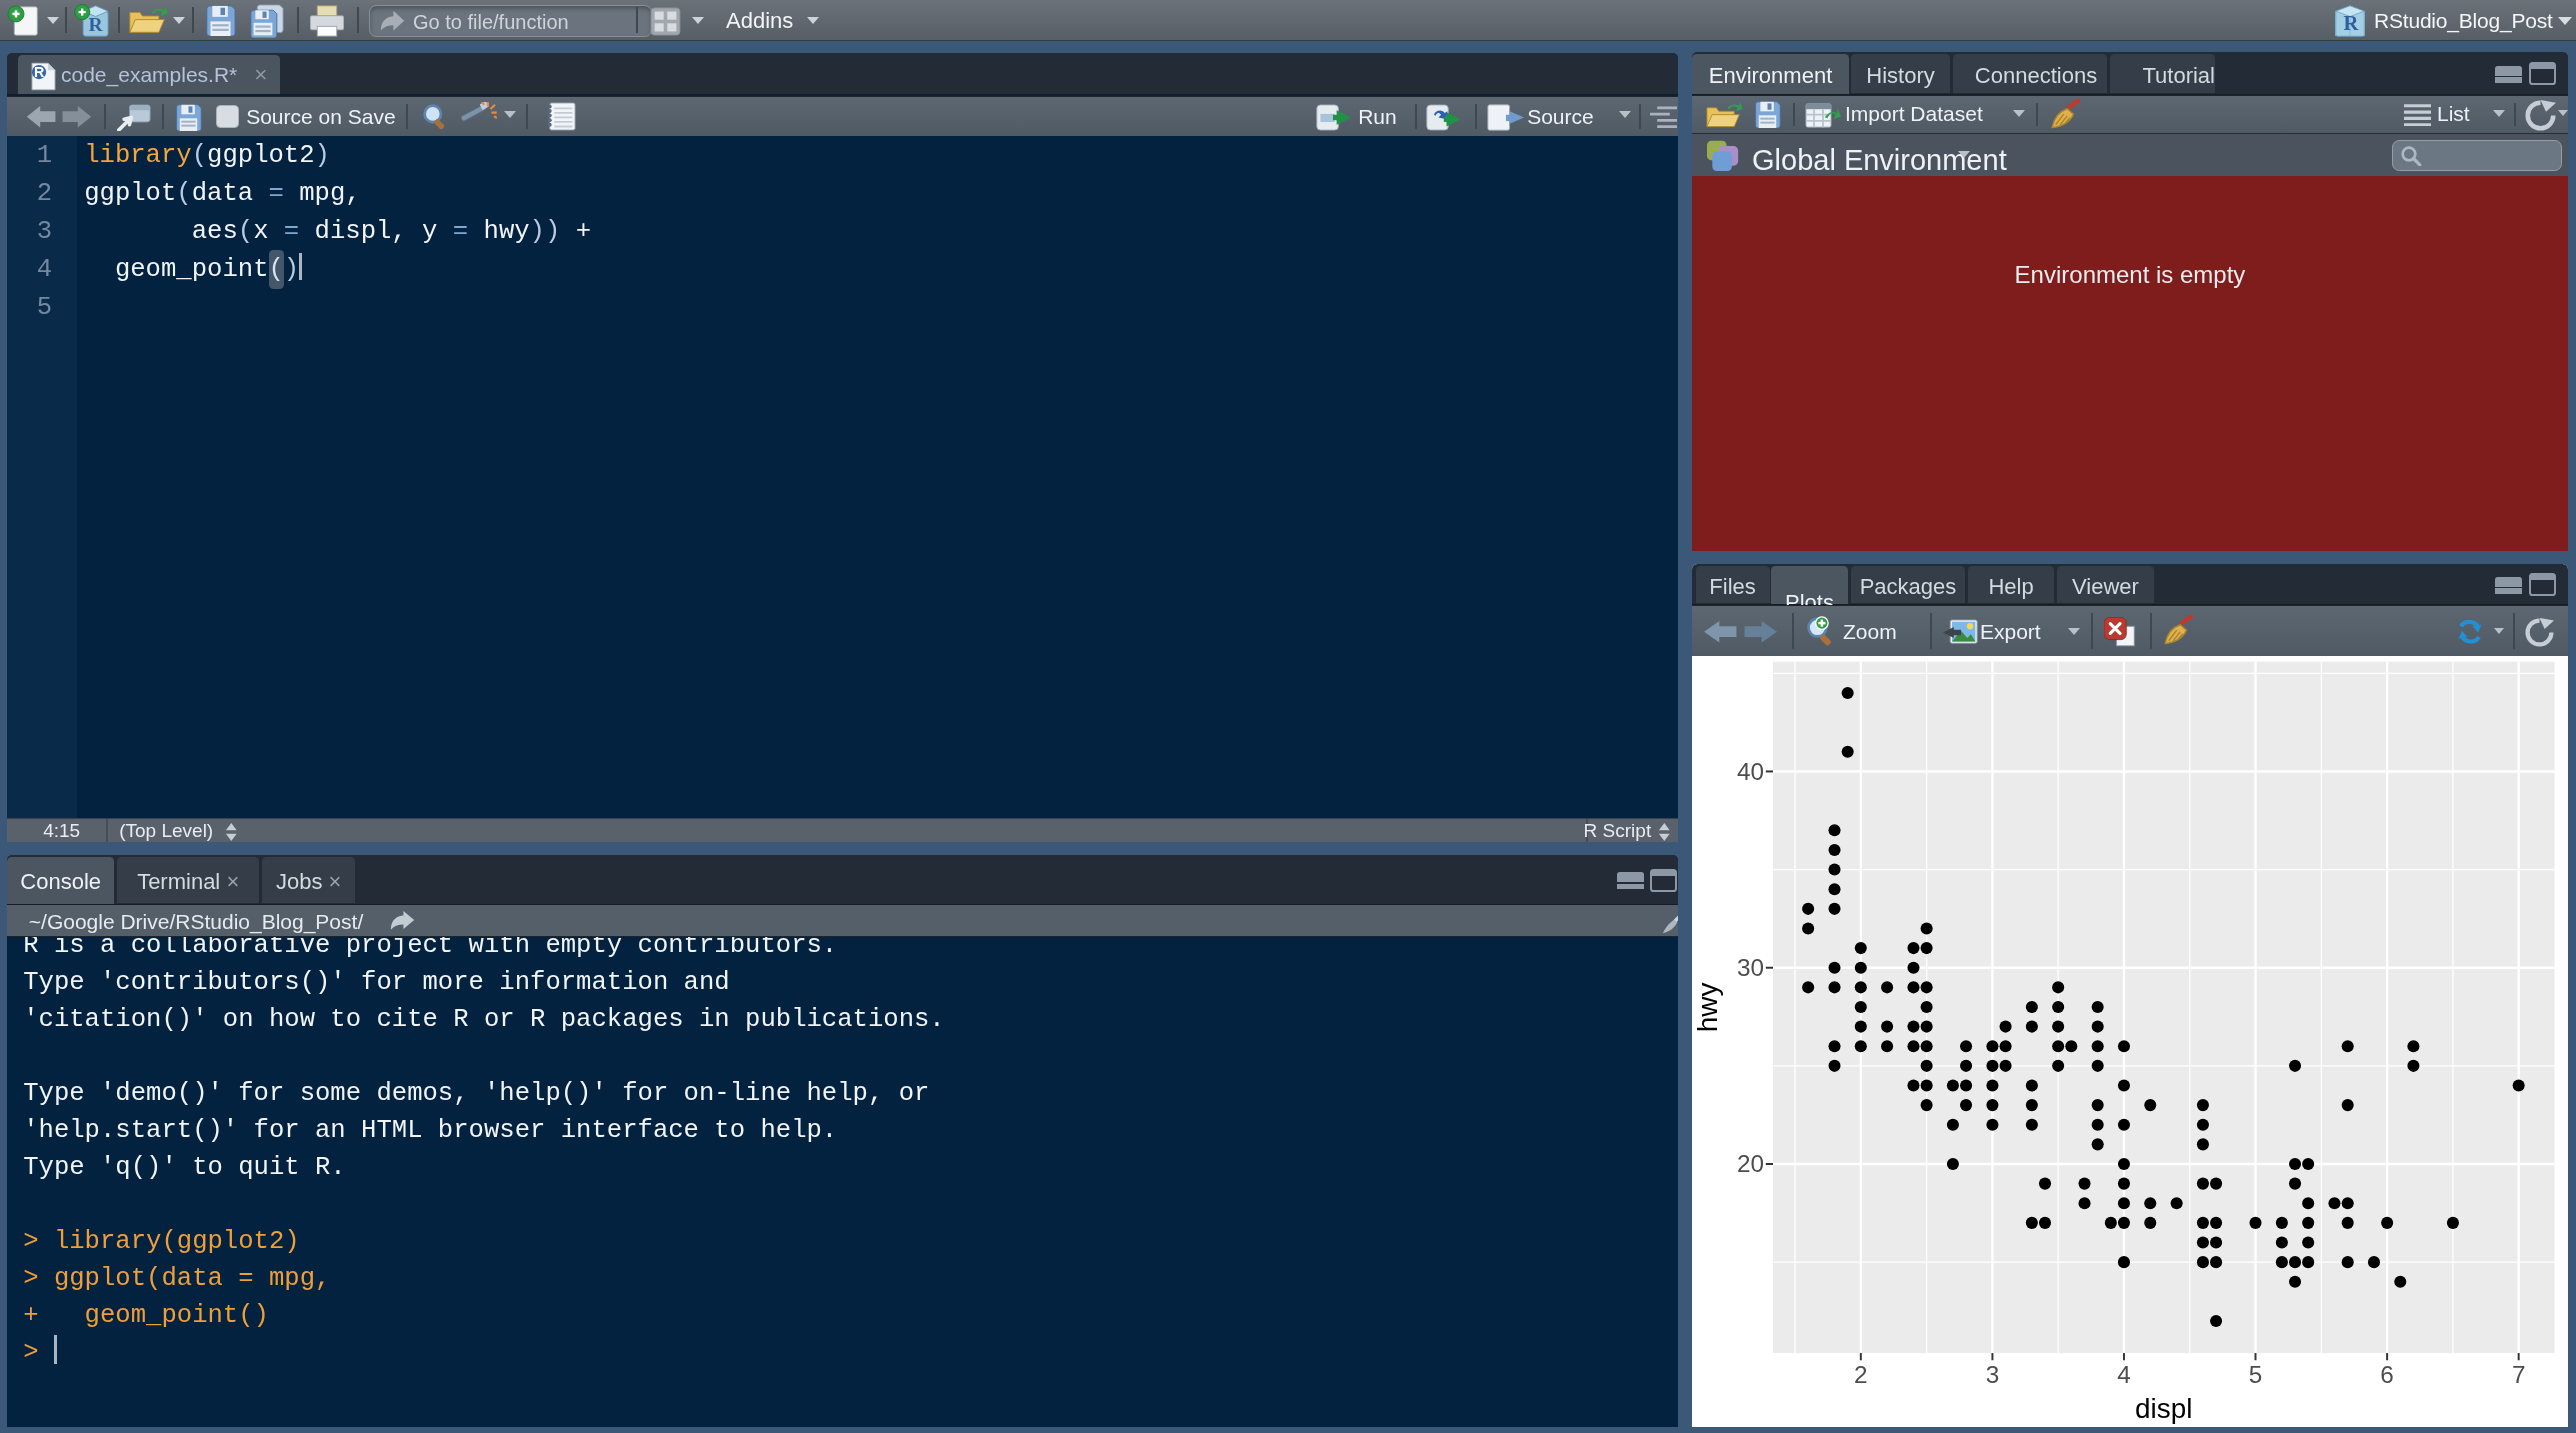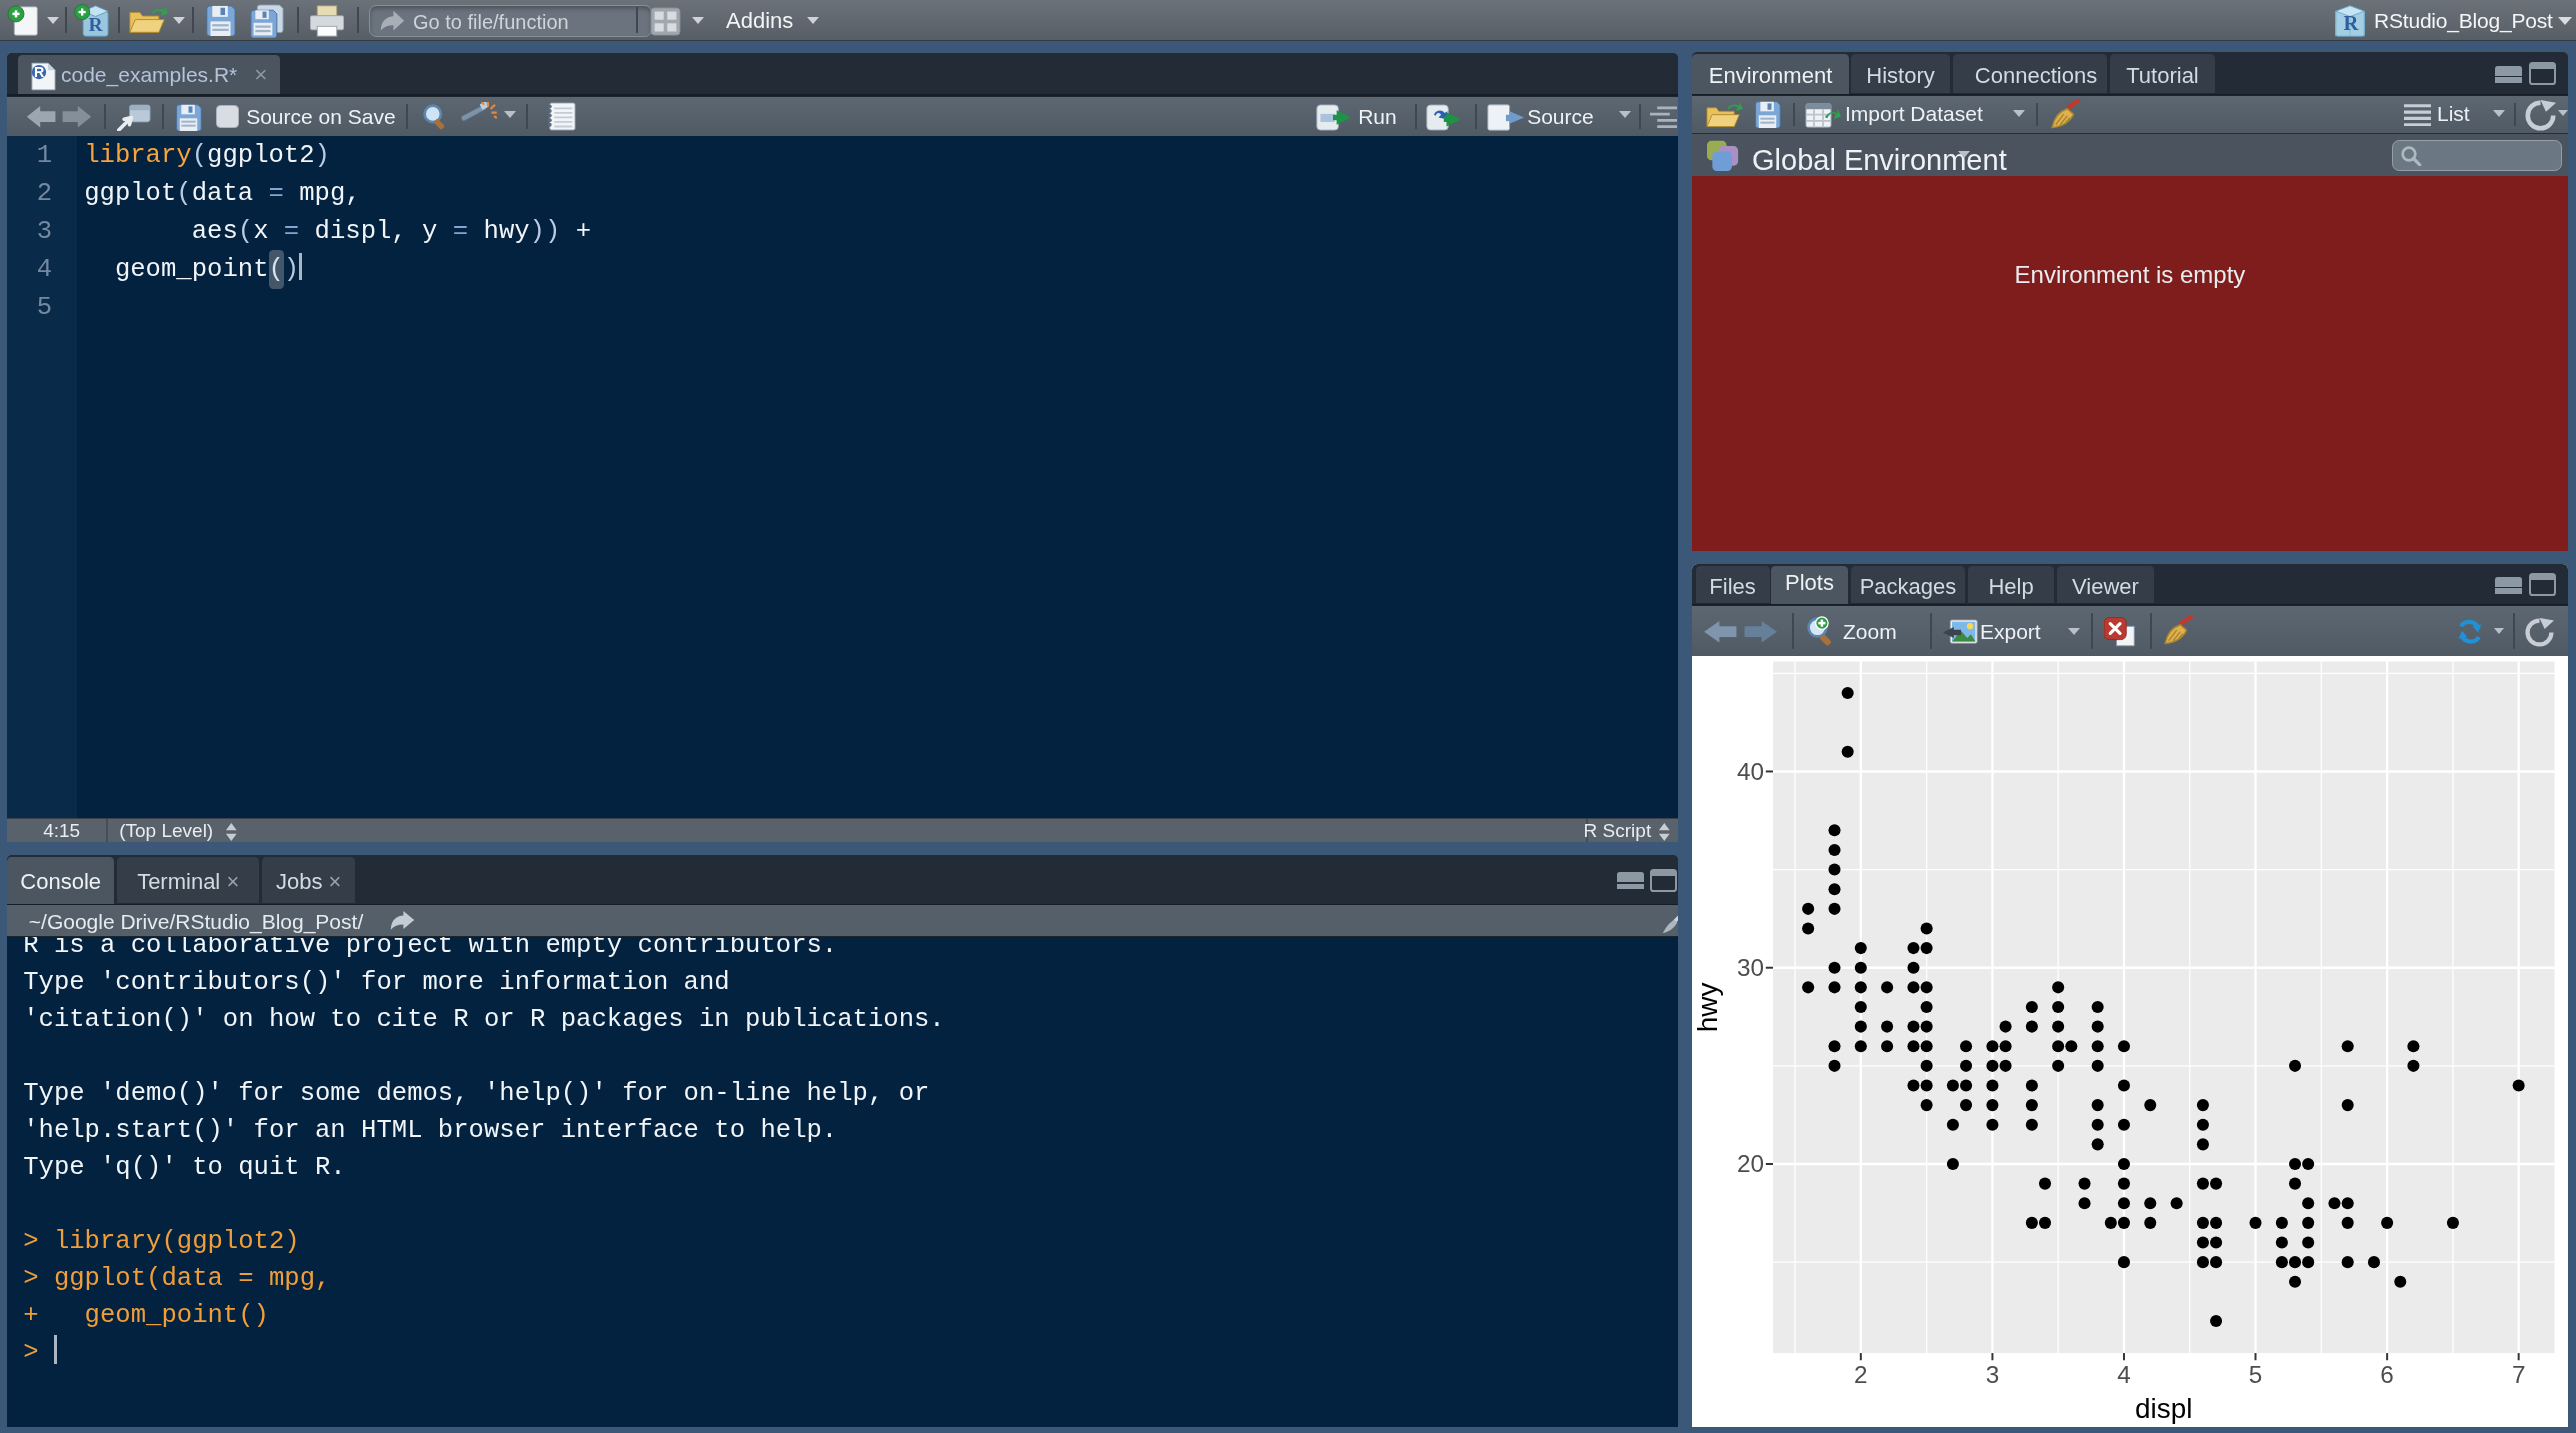--- a/index.html
+++ b/index.html
@@ -300,21 +300,21 @@
   <div class="tabbar" style="height:43px;border-bottom:0.9px solid #161d25">
     <div class="tab active" style="left:0;width:157px;border-radius:4.5px 4.5px 0 0">
         <span class="lbl" style="margin-top:9px">Environment</span>
       </div>
     <div class="tab" style="left:159px;width:99px;">
         <span class="lbl" style="margin-top:9px">History</span>
       </div>
     <div class="tab" style="left:261px;width:154px;padding-left:12px;">
         <span class="lbl" style="margin-top:9px">Connections</span>
       </div>
-    <div class="tab" style="left:418px;width:105px;">
+    <div class="tab" style="left:418px;width:105px;text-align:right;">
         <span class="lbl" style="margin-top:9px">Tutorial</span>
       </div>
     <div class="minic" style="left:803px;top:13.5px"></div>
     <div class="maxic" style="left:837px;top:10px"></div>
   </div>
   <div class="toolbar" style="top:43px;height:38px;">
 
     <svg class="icon" style="left:12.6px;top:4.5px" width="38" height="29" viewBox="0 0 44 34">
       <path d="M2 8 L2 30 L34 30 L34 12 L16 12 L13 8 Z" fill="#e8c15a" stroke="#a8862e"></path>
       <path d="M2 30 L8 16 L40 16 L34 30 Z" fill="#f0d27e" stroke="#a8862e"></path>
@@ -391,21 +391,21 @@
     <span style="position:absolute;left:0;right:0;top:85px;text-align:center;font-size:24px;color:#e9edf0">Environment is empty</span>
   </div>
 </div>
 
 <div class="pane" id="plotspane" style="left:1692px;top:564px;width:876px;height:863px;background:#fff;">
   <div class="tabbar" style="height:41px;border-bottom:0.9px solid #161d25">
     <div class="tab" style="left:3.6px;width:74px;border-radius:4.5px 4.5px 0 0">
         <span class="lbl" style="margin-top:8px">Files</span>
       </div>
     <div class="tab active" style="left:79px;width:77px;">
-        <span class="lbl" style="margin-top:4px">Plots</span>
+        <span class="lbl" style="margin-top:24px">Plots</span>
       </div>
     <div class="tab" style="left:159px;width:114px;">
         <span class="lbl" style="margin-top:8px">Packages</span>
       </div>
     <div class="tab" style="left:276px;width:86px;">
         <span class="lbl" style="margin-top:8px">Help</span>
       </div>
     <div class="tab" style="left:365px;width:97px;">
         <span class="lbl" style="margin-top:8px">Viewer</span>
       </div>

